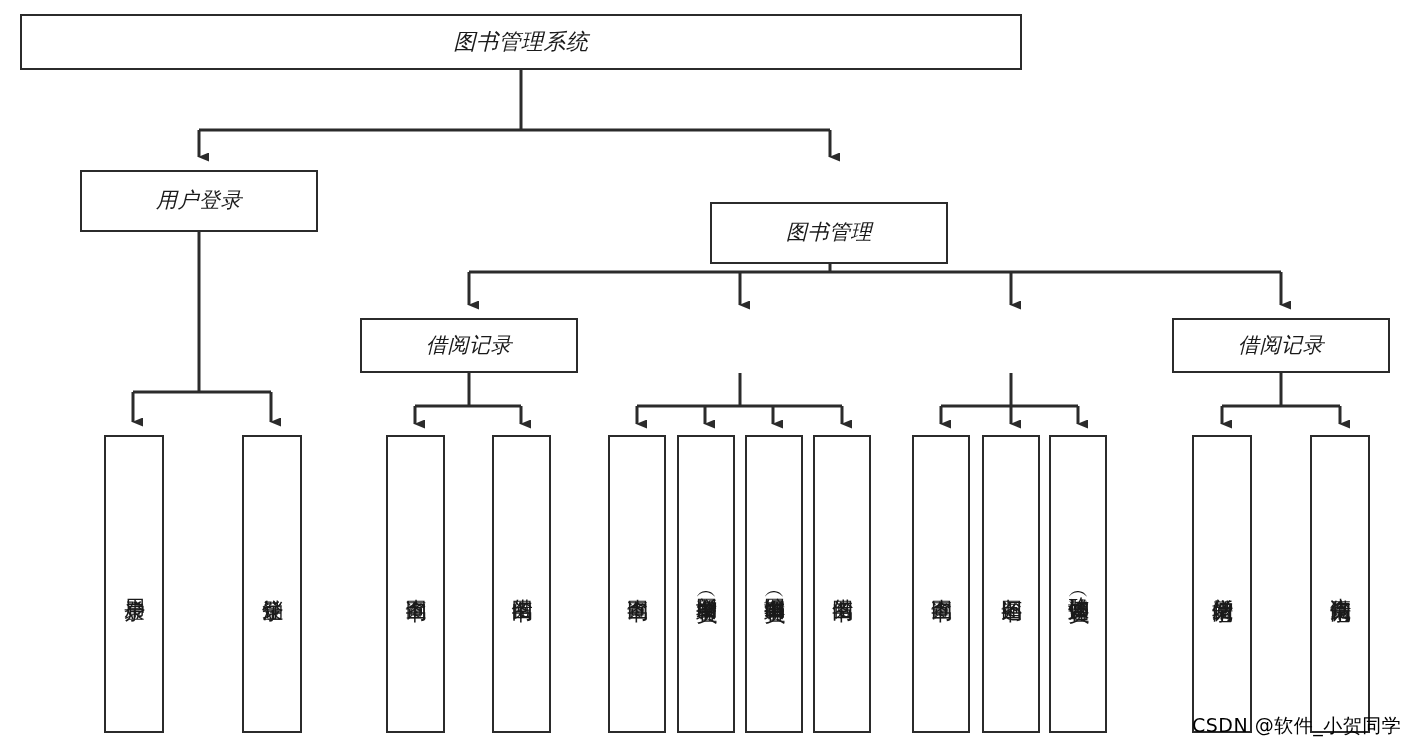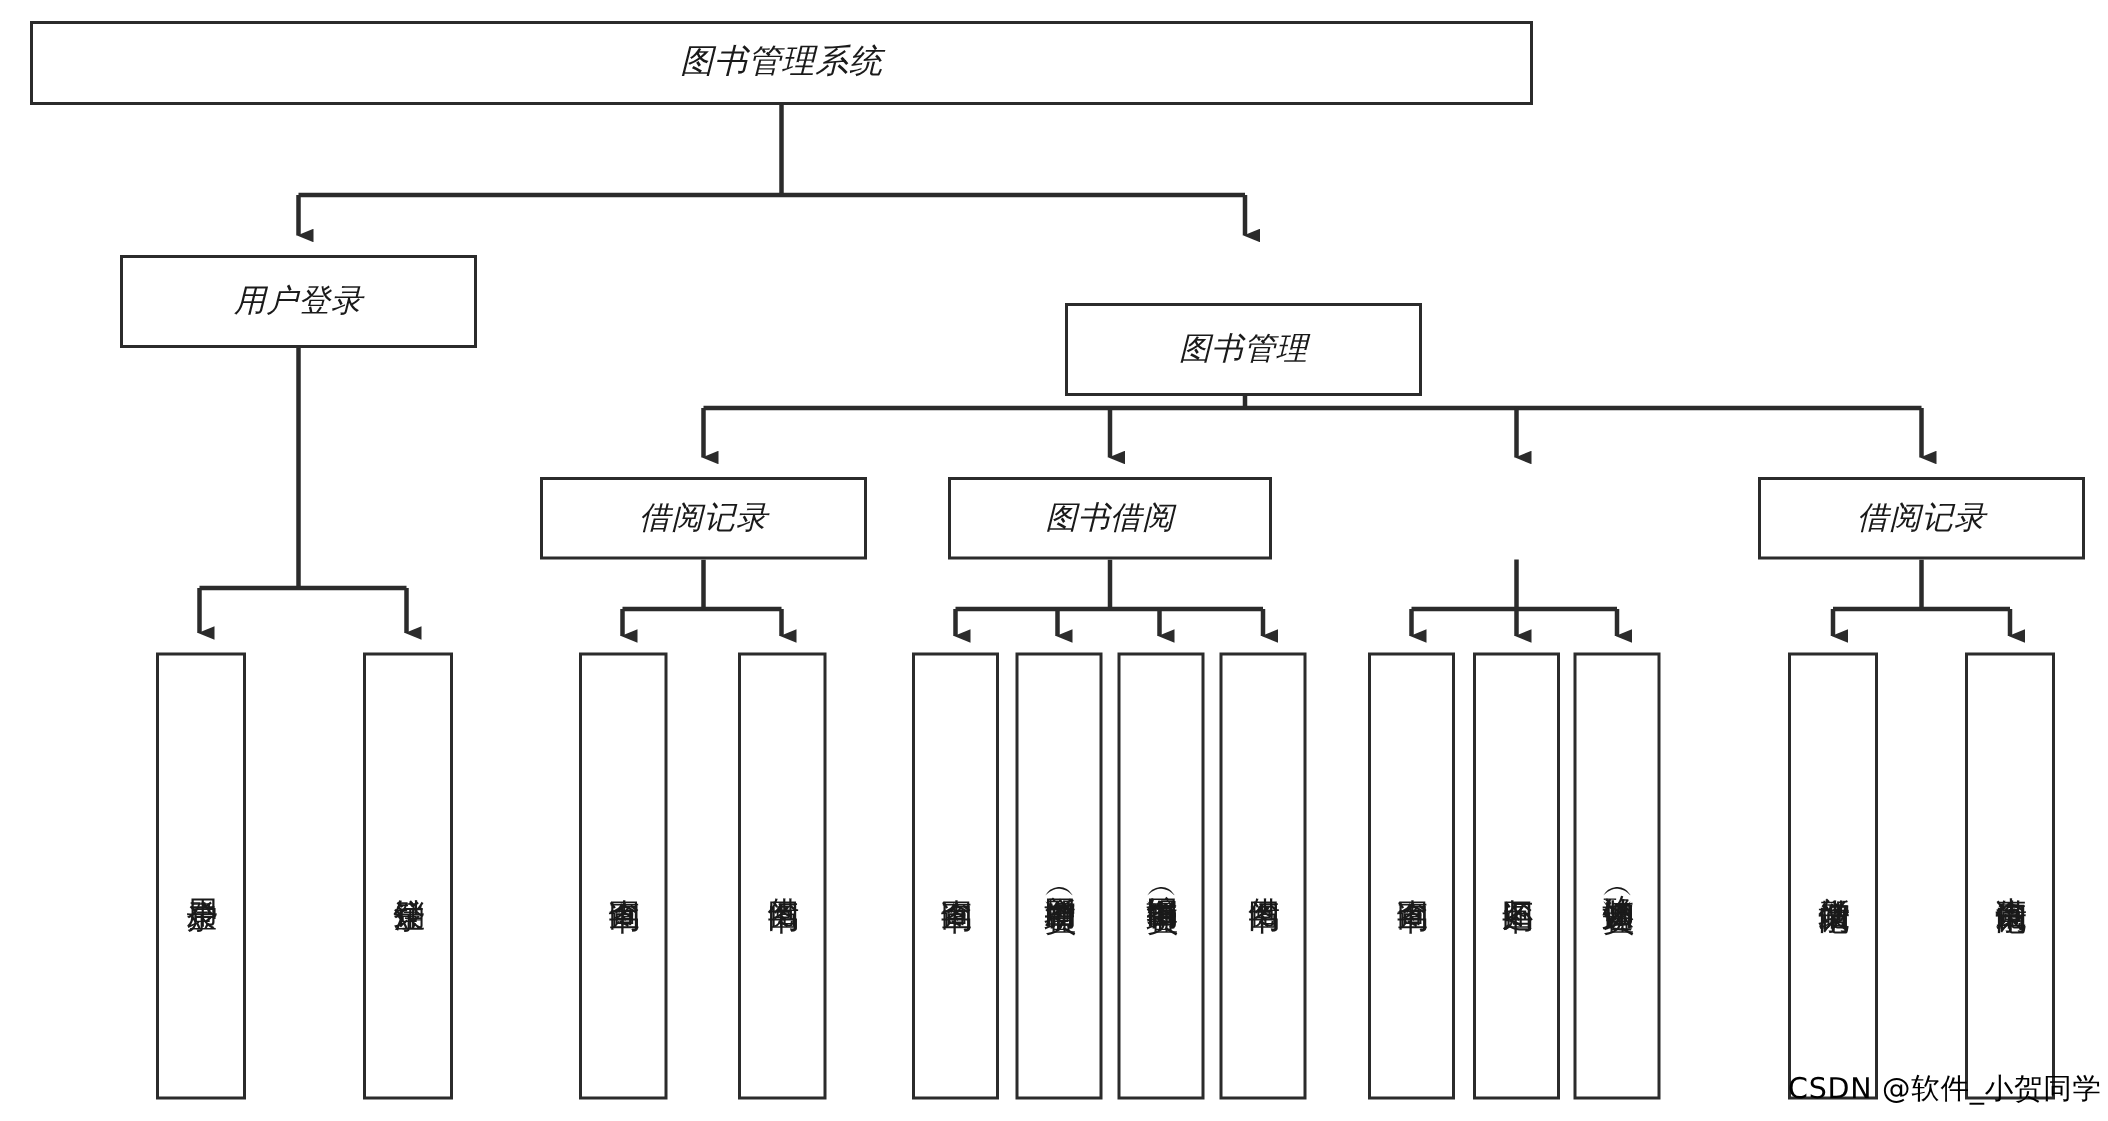--- a/index.html
+++ b/index.html
@@ -163,23 +163,20 @@
   </div>
 
   <div class="node-box level-2" style="left:710px; top:158px; width:238px; height:62px;margin-top:44px;">
     <span class="node-label-h">图书管理</span>
   </div>
 
   <div class="node-box level-3" style="left:360px; top:318px; width:218px; height:55px;">
     <span class="node-label-h">借阅记录</span>
   </div>
 
-  <div class="node-box level-3" style="left:632px; top:318px; width:216px; height:55px;">
-    <span class="node-label-h">图书借阅</span>
-  </div>
 
 
   <div class="node-box level-3" style="left:1172px; top:318px; width:218px; height:55px;">
     <span class="node-label-h">借阅记录</span>
   </div>
 
   <div class="leaf-box" style="left:104px; top:435px; width:60px; height:298px;">
     <span class="node-label-v">用户登录</span>
   </div>
 

